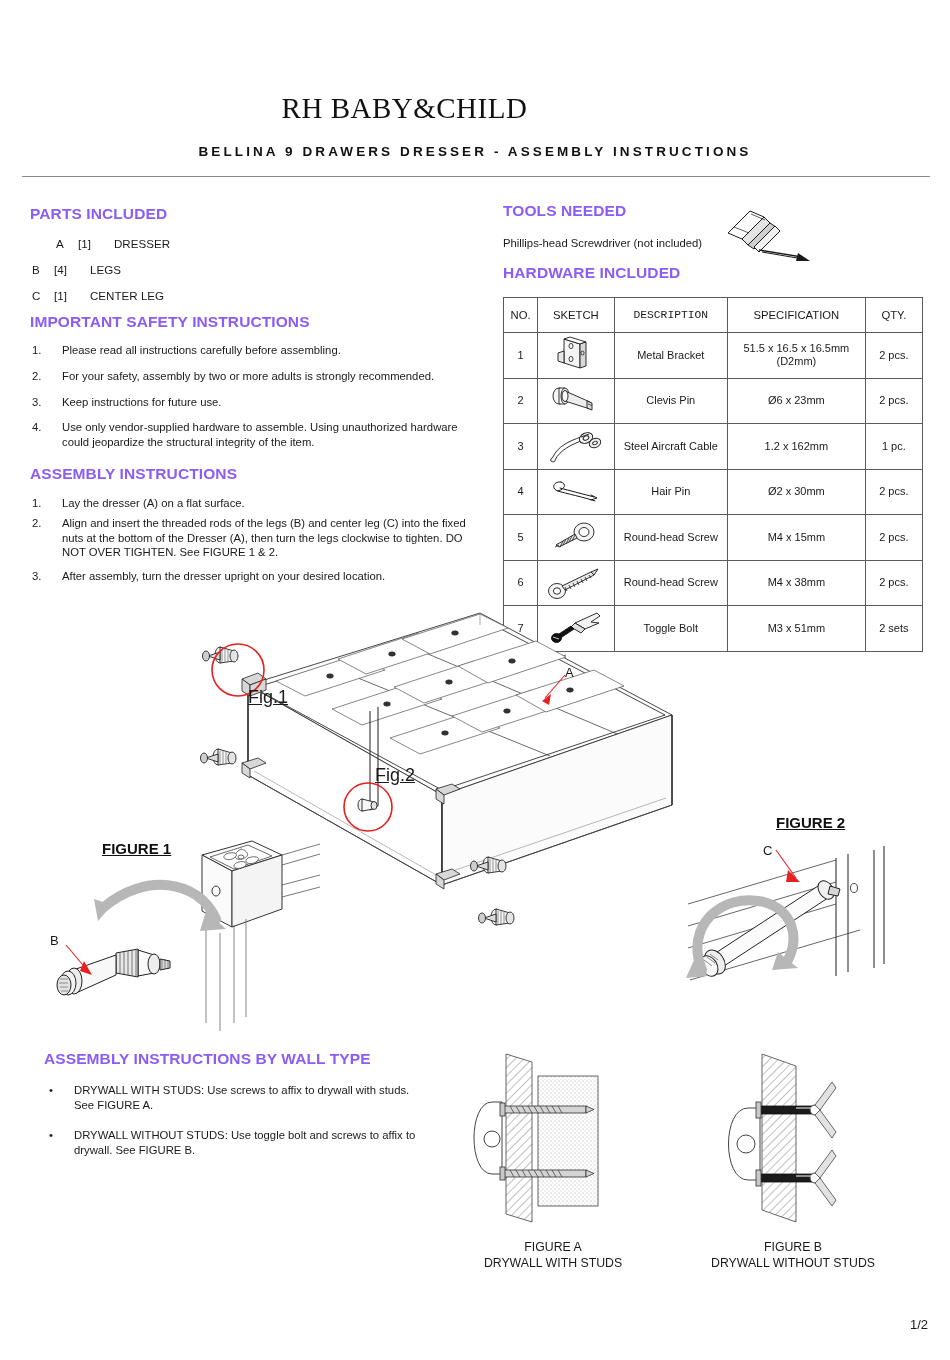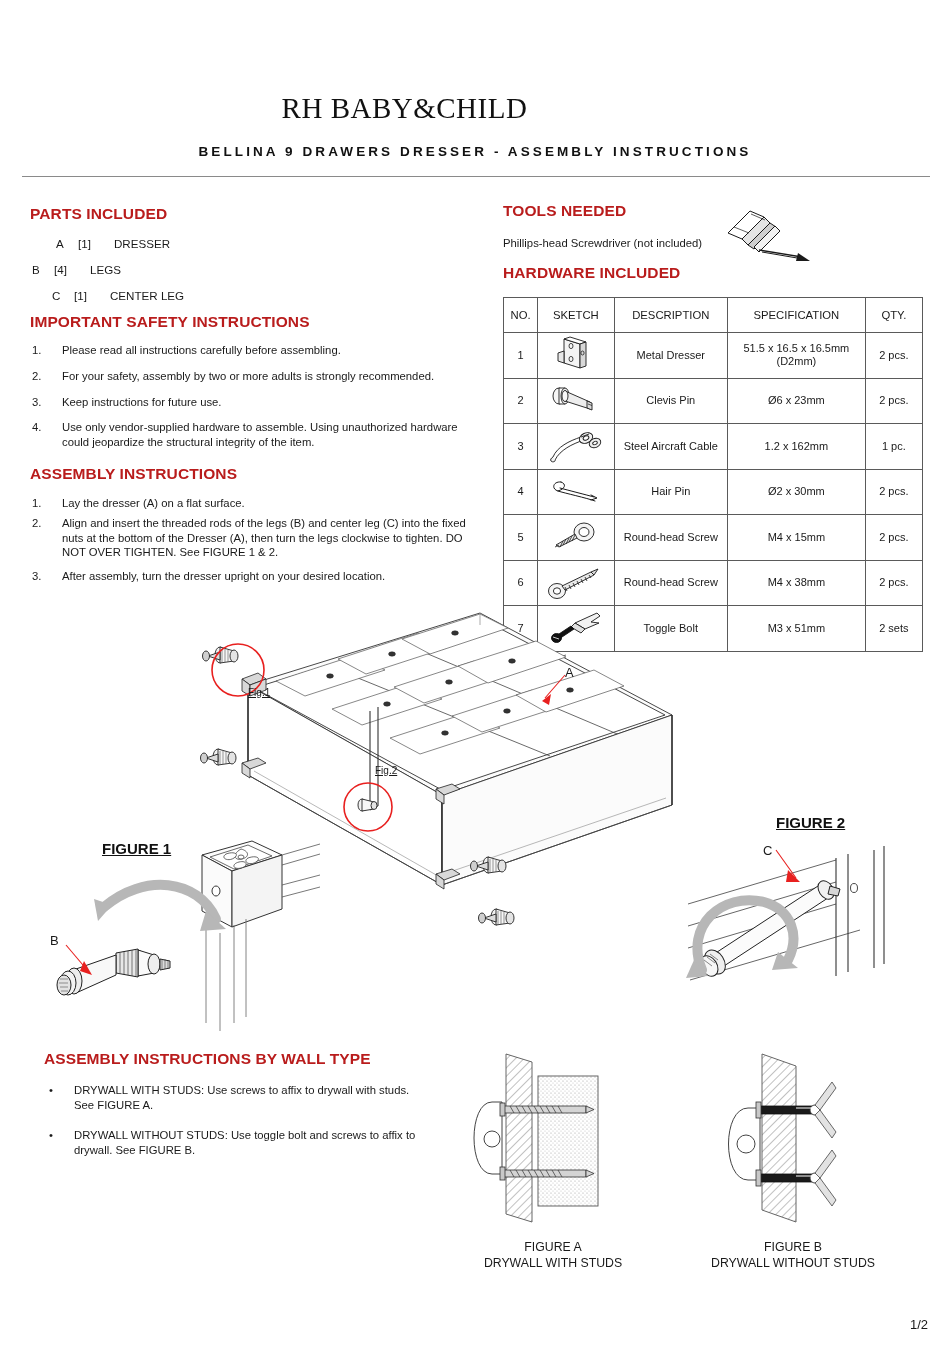--- a/index.html
+++ b/index.html
@@ -52,21 +52,21 @@
     width: 908px;
     height: 1px;
     background: #8a8a8a;
   }
 
   
   .sec-head {
     position: absolute;
     font-size: 15.5px;
     font-weight: bold;
-    color: #b91c1c;
+    color: #8b5cf6;
     letter-spacing: 0.1px;
   }
   .body-txt {
     position: absolute;
     font-size: 11.3px;
     line-height: 14.5px;
     color: #1a1a1a;
   }
 
   
@@ -129,21 +129,21 @@
     text-align: center;
     vertical-align: middle;
     padding: 0;
     color: #1a1a1a;
     font-weight: normal;
   }
   .hw-table thead th { height: 34px; font-size: 11.3px; margin-left: 44px; }
   .hw-table tbody td { height: 44.5px; line-height: 13px; }
   .c-no    { width: 33px; }
   .c-sk    { width: 75px; }
-  .c-desc  { width: 112px; }
+  .c-desc  { width: 112px; font-family: Liberation Mono, monospace; }
   .c-spec  { width: 136px; }
   .c-qty   { width: 56px; }
   .sk-cell svg { display: block; margin: 0 auto; }
 
   
   .fig-title {
     position: absolute;
     font-size: 15px;
     font-weight: bold;
     text-decoration: underline;
@@ -156,21 +156,21 @@
     text-align: center;
     color: #1a1a1a;
   }
   .callout {
     position: absolute;
     font-size: 13px;
     color: #1a1a1a;
   }
   .fignote {
     position: absolute;
-    font-size: 10px;
+    font-size: 18px;
     color: #1a1a1a;
     text-decoration: underline;
   }
   .pageno {
     position: absolute;
     right: 22px;
     top: 1317px;
     font-size: 13px;
     color: #1a1a1a;
   }
@@ -186,21 +186,21 @@
   <div class="rule"></div>
 
   <div class="sec-head" style="left:30px; top:205px;">PARTS INCLUDED</div>
 
   <div class="part-row" style="left:32px; top:237px;margin-left:24px;">
     <span class="pl-letter">A</span><span class="pl-qty">[1]</span><span class="pl-name">DRESSER</span>
   </div>
   <div class="part-row" style="left:32px; top:263px;">
     <span class="pl-letter">B</span><span class="pl-qty">[4]</span><span class="pl-name">LEGS</span>
   </div>
-  <div class="part-row" style="left:32px; top:289px;margin-left:20px;">
+  <div class="part-row" style="left:32px; top:289px;">
     <span class="pl-letter">C</span><span class="pl-qty">[1]</span><span class="pl-name">CENTER LEG</span>
   </div>
 
   <div class="sec-head" style="left:30px; top:313px;">IMPORTANT SAFETY INSTRUCTIONS</div>
 
   <div class="num-item" style="left:32px; top:343px; width:455px;">
     <span class="n">1.</span>
     <span class="t">Please read all instructions carefully before assembling.</span>
   </div>
   <div class="num-item" style="left:32px; top:369px; width:465px;">
@@ -270,21 +270,21 @@
               <path d="M16 4 L32 9 L32 33 L16 28 Z"></path>
               <path d="M16 4 L22 2 L38 7 L32 9 Z" fill="#ffffff"></path>
               <path d="M32 9 L38 7 L38 31 L32 33 Z" fill="#d8d8d8"></path>
               <path d="M16 16 L10 18 L10 26 L16 28 Z" fill="#e8e8e8"></path>
             </g>
             <ellipse cx="23" cy="11" rx="2" ry="2.6" fill="none" stroke="#1a1a1a" stroke-width="0.8"></ellipse>
             <ellipse cx="23" cy="24" rx="2" ry="2.6" fill="none" stroke="#1a1a1a" stroke-width="0.8"></ellipse>
             <ellipse cx="34.5" cy="18" rx="1.6" ry="2" fill="none" stroke="#1a1a1a" stroke-width="0.8"></ellipse>
           </svg>
         </td>
-        <td>Metal Dresser</td>
+        <td>Metal Bracket</td>
         <td>51.5 x 16.5 x 16.5mm (D2mm)</td>
         <td>2 pcs.</td>
       </tr>
 
       <tr>
         <td>2</td>
         <td class="sk-cell">
           <svg width="60" height="34" viewBox="0 0 60 34">
             <g fill="#f6f6f6" stroke="#1a1a1a" stroke-width="0.9" stroke-linejoin="round">
               <ellipse cx="13" cy="12" rx="6" ry="8"></ellipse>

